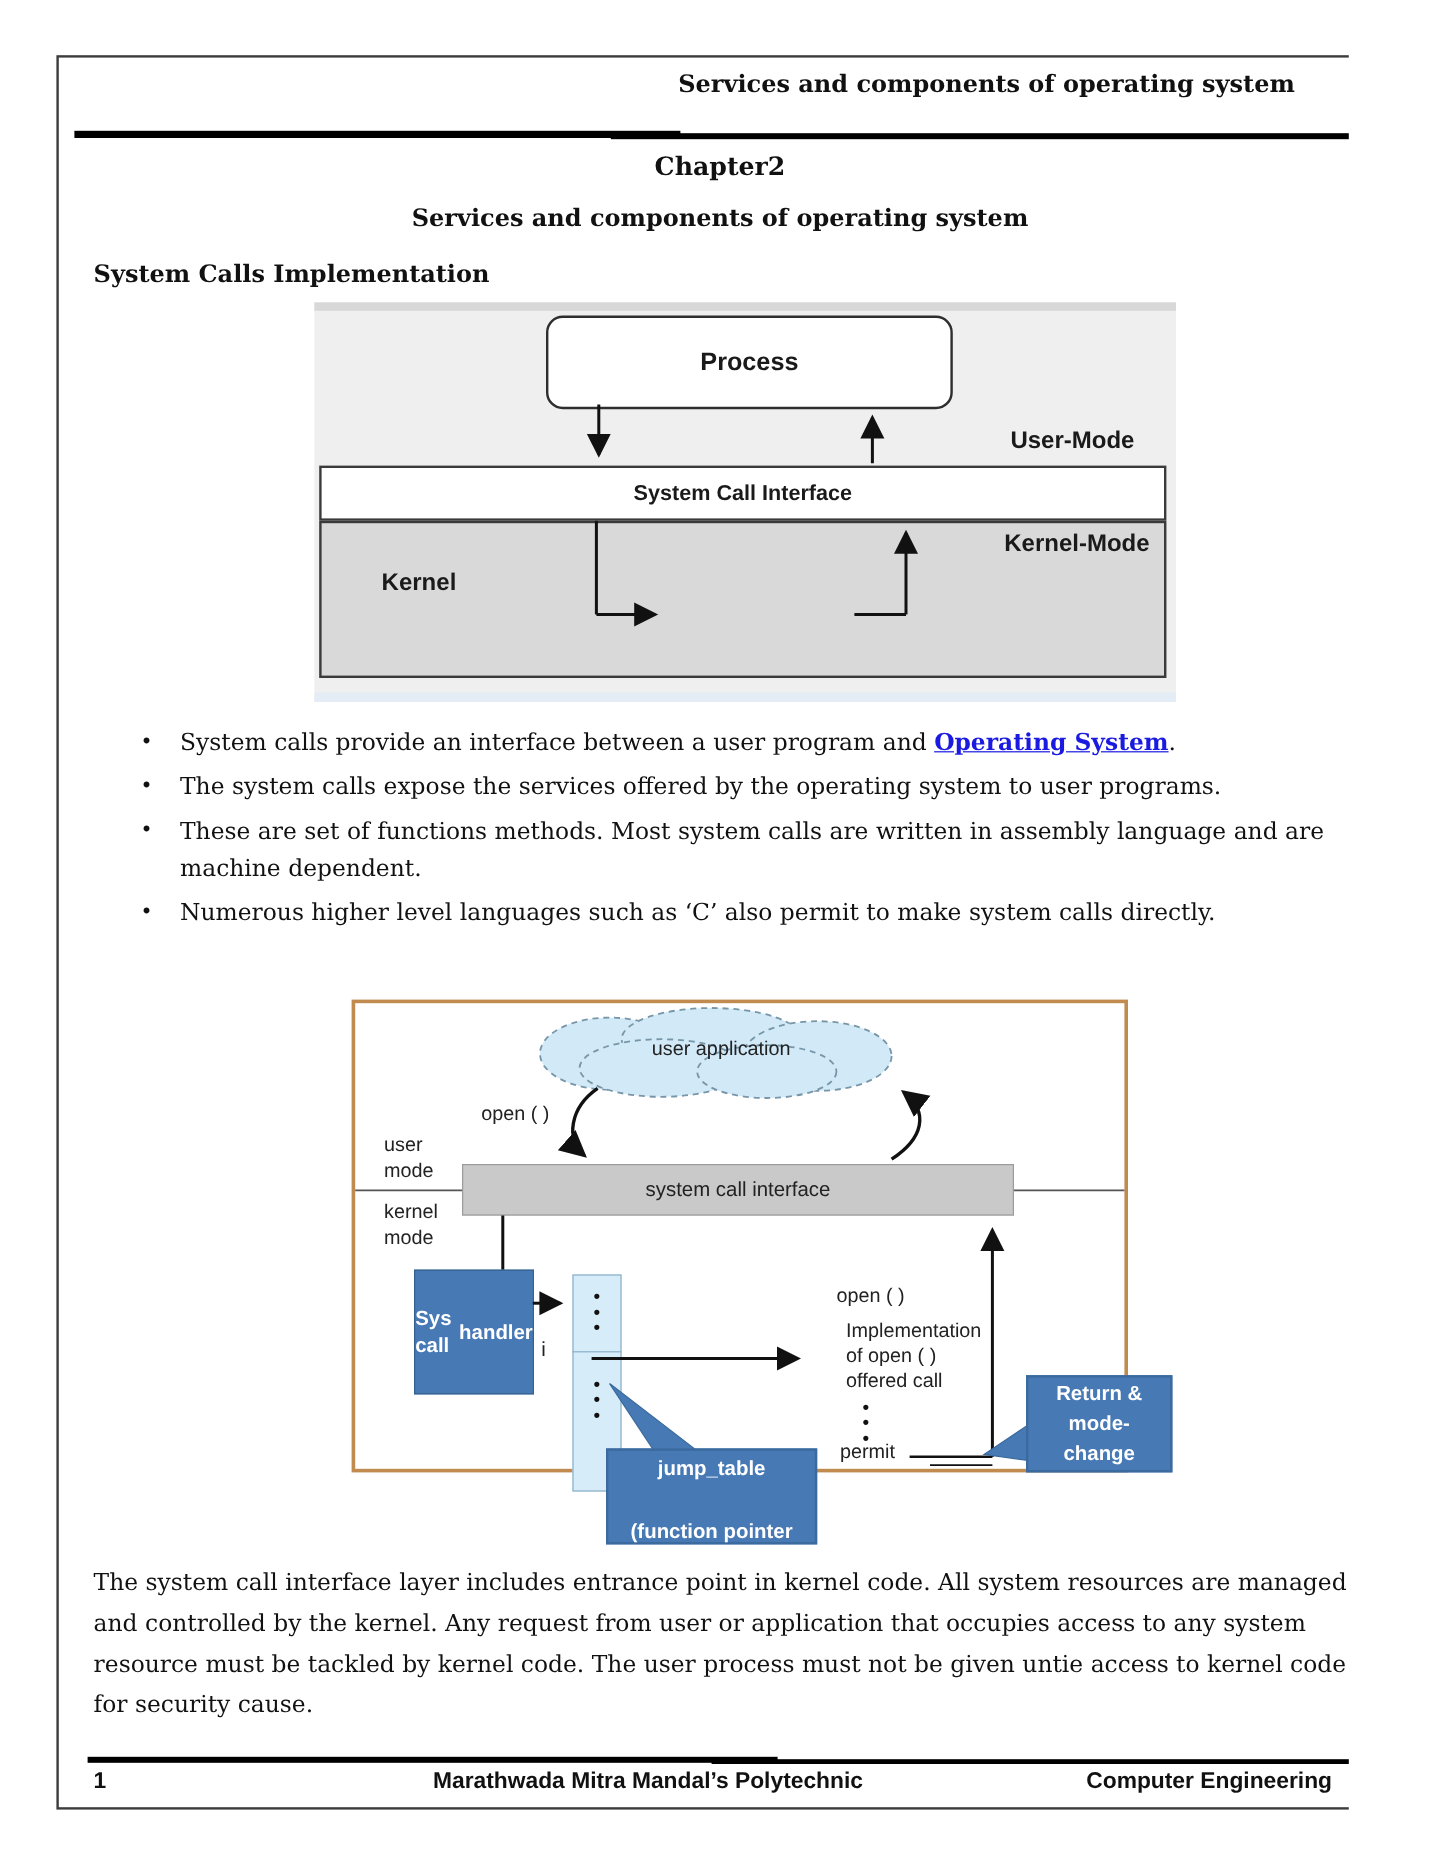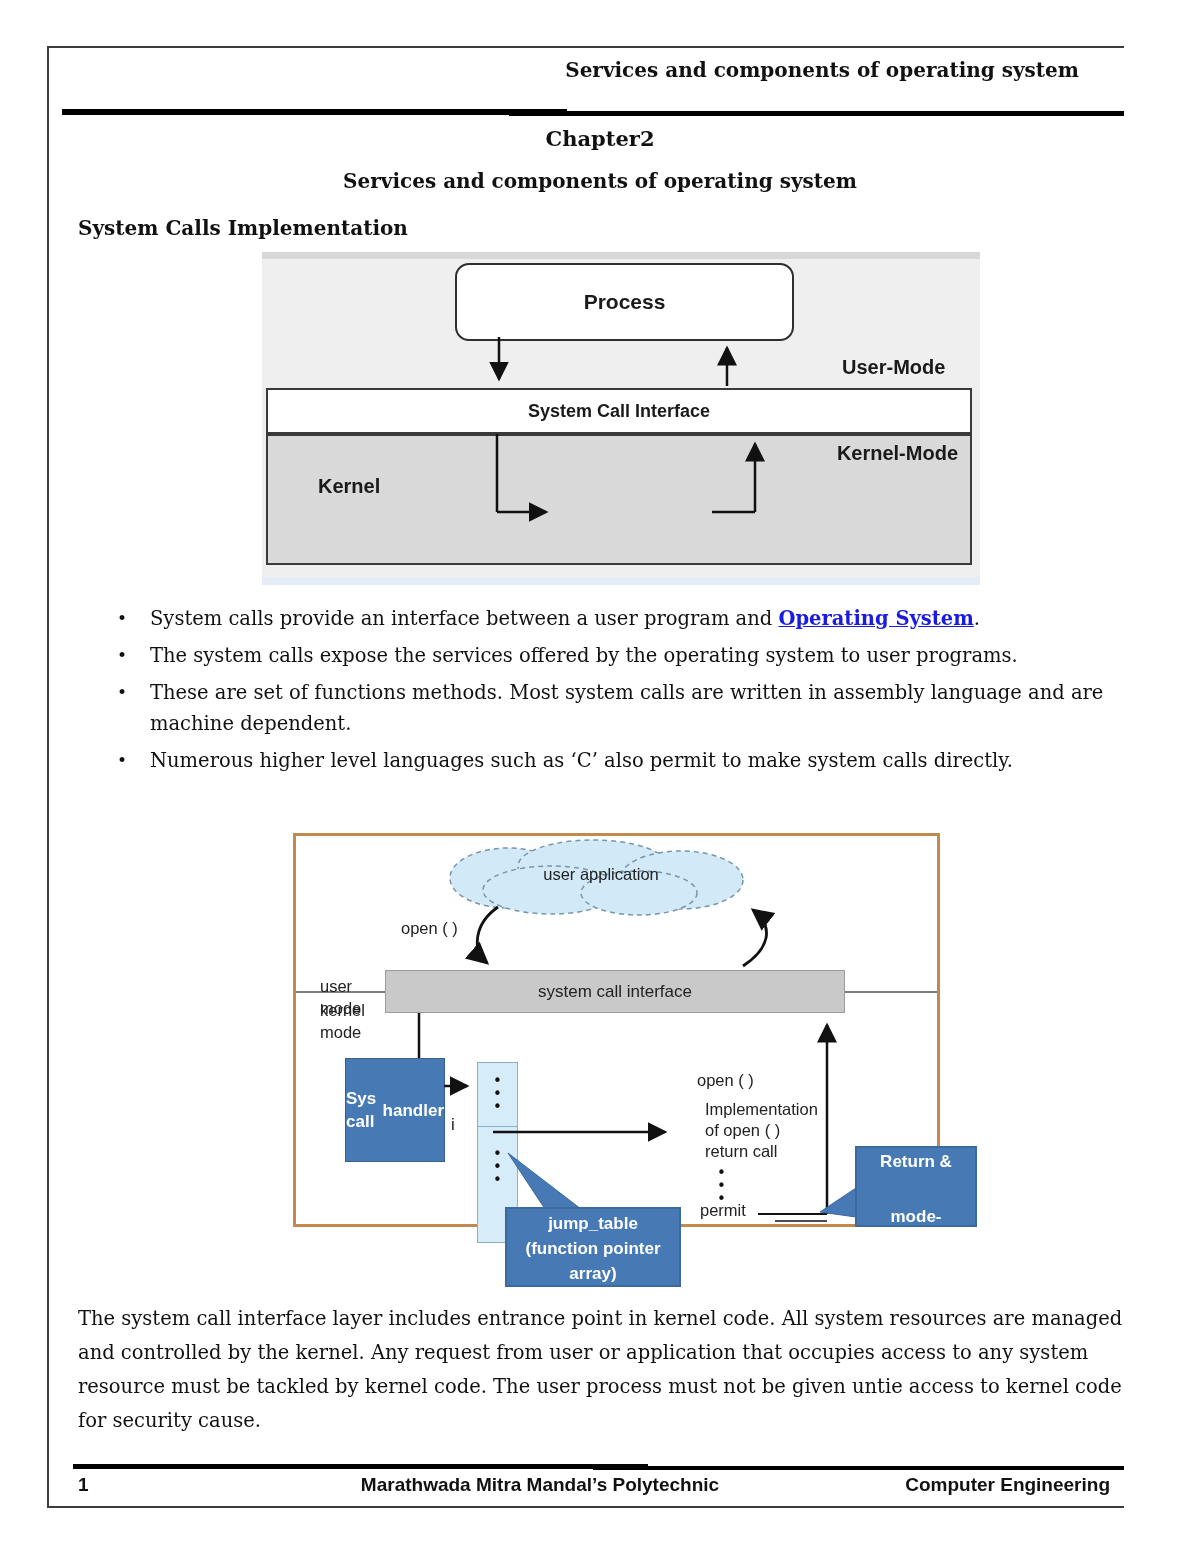--- a/index.html
+++ b/index.html
@@ -163,47 +163,47 @@
       <line x1="482" y1="388" x2="534" y2="388" stroke="#111" stroke-width="1.5"></line>
       <line x1="534" y1="381" x2="534" y2="192" stroke="#111" stroke-width="2.5" marker-end="url(#arr2)"></line>
 
       <polygon points="215,320 252,376 288,376" fill="#4779b5" stroke="#3a6a9e" stroke-width="1"></polygon>
       <polygon points="527,379 563,355 563,384" fill="#4779b5" stroke="#3a6a9e" stroke-width="1"></polygon>
     </svg>
 
     <div class="d2-text" style="left:233px;top:32px;width:150px;text-align:center;">user application</div>
     <div class="d2-text" style="left:108px;top:86px;">open ( )</div>
     <div class="d2-text" style="left:27px;top:110px;line-height:22px;">
-      <span style="display:block;margin-top:32px;">user</span>
+      <span style="display:block;">user</span>
       <span style="display:block;">mode</span>
     </div>
     <div class="d2-text" style="left:27px;top:166px;line-height:22px;">
       <span style="display:block;">kernel</span>
       <span style="display:block;">mode</span>
     </div>
     <div class="vdots" style="left:200px;top:242px;">•••</div>
     <div class="vdots" style="left:200px;top:315px;">•••</div>
     <div class="d2-text" style="left:158px;top:282px;font-size:17px;">i</div>
     <div class="d2-text" style="left:404px;top:238px;">open ( )</div>
     <div class="d2-text" style="left:412px;top:266px;width:145px;line-height:21px;">
       <span style="display:block;">Implementation</span>
       <span style="display:block;">of open ( )</span>
-      <span style="display:block;">return call</span>
+      <span style="display:block;">offered call</span>
     </div>
     <div class="vdots" style="left:424px;top:334px;">•••</div>
     <div class="d2-text" style="left:407px;top:368px;">permit</div>
 
     <div class="d2-callout" style="left:562px;top:313px;width:118px;height:76px;font-size:17px;line-height:25px;padding-top:1px;">
       <span style="display:block;">Return &amp;</span>
-      <span style="display:block;margin-top:30px;">mode-</span>
+      <span style="display:block;">mode-</span>
       <span style="display:block;">change</span>
     </div>
     <div class="d2-callout" style="left:212px;top:374px;width:172px;height:74px;font-size:17px;line-height:25px;padding-top:2px;">
       <span style="display:block;">jump_table</span>
-      <span style="display:block;">(function pointer</span>
+      <span style="display:block;margin-top:28px;">(function pointer</span>
       <span style="display:block;">array)</span>
     </div>
   </div>
 
   <div class="para">The system call interface layer includes entrance point in kernel code. All system resources are managed and controlled by the kernel. Any request from user or application that occupies access to any system resource must be tackled by kernel code. The user process must not be given untie access to kernel code for security cause.</div>
 
   <div class="rule" style="left:73px;top:1464px;width:575px;height:5px;"></div>
   <div class="rule" style="left:593px;top:1466px;width:557px;height:4px;"></div>
   <div class="footer-text" style="left:78px;top:1474px;">1</div>
   <div class="footer-text" style="left:240px;top:1474px;width:600px;text-align:center;">Marathwada Mitra Mandal’s Polytechnic</div>

